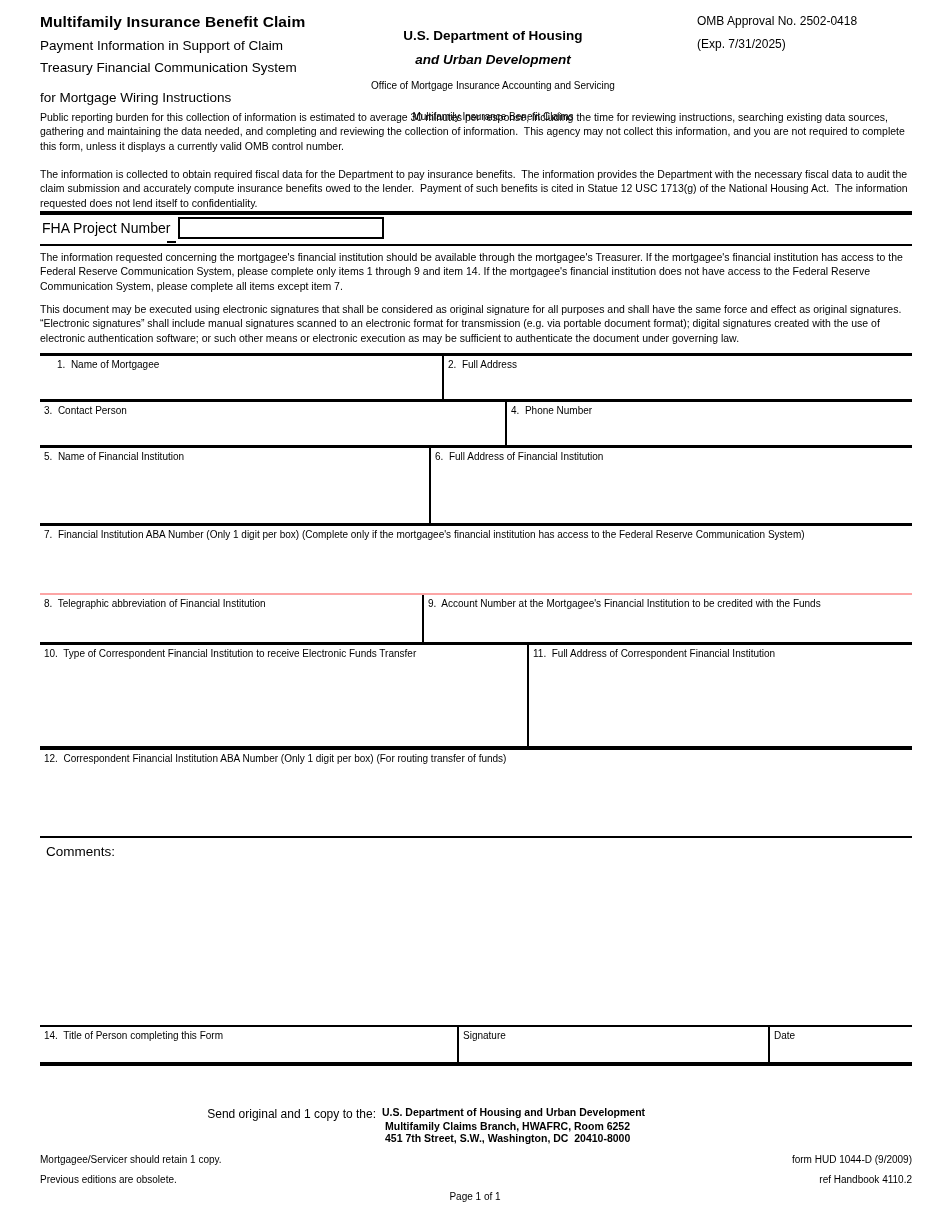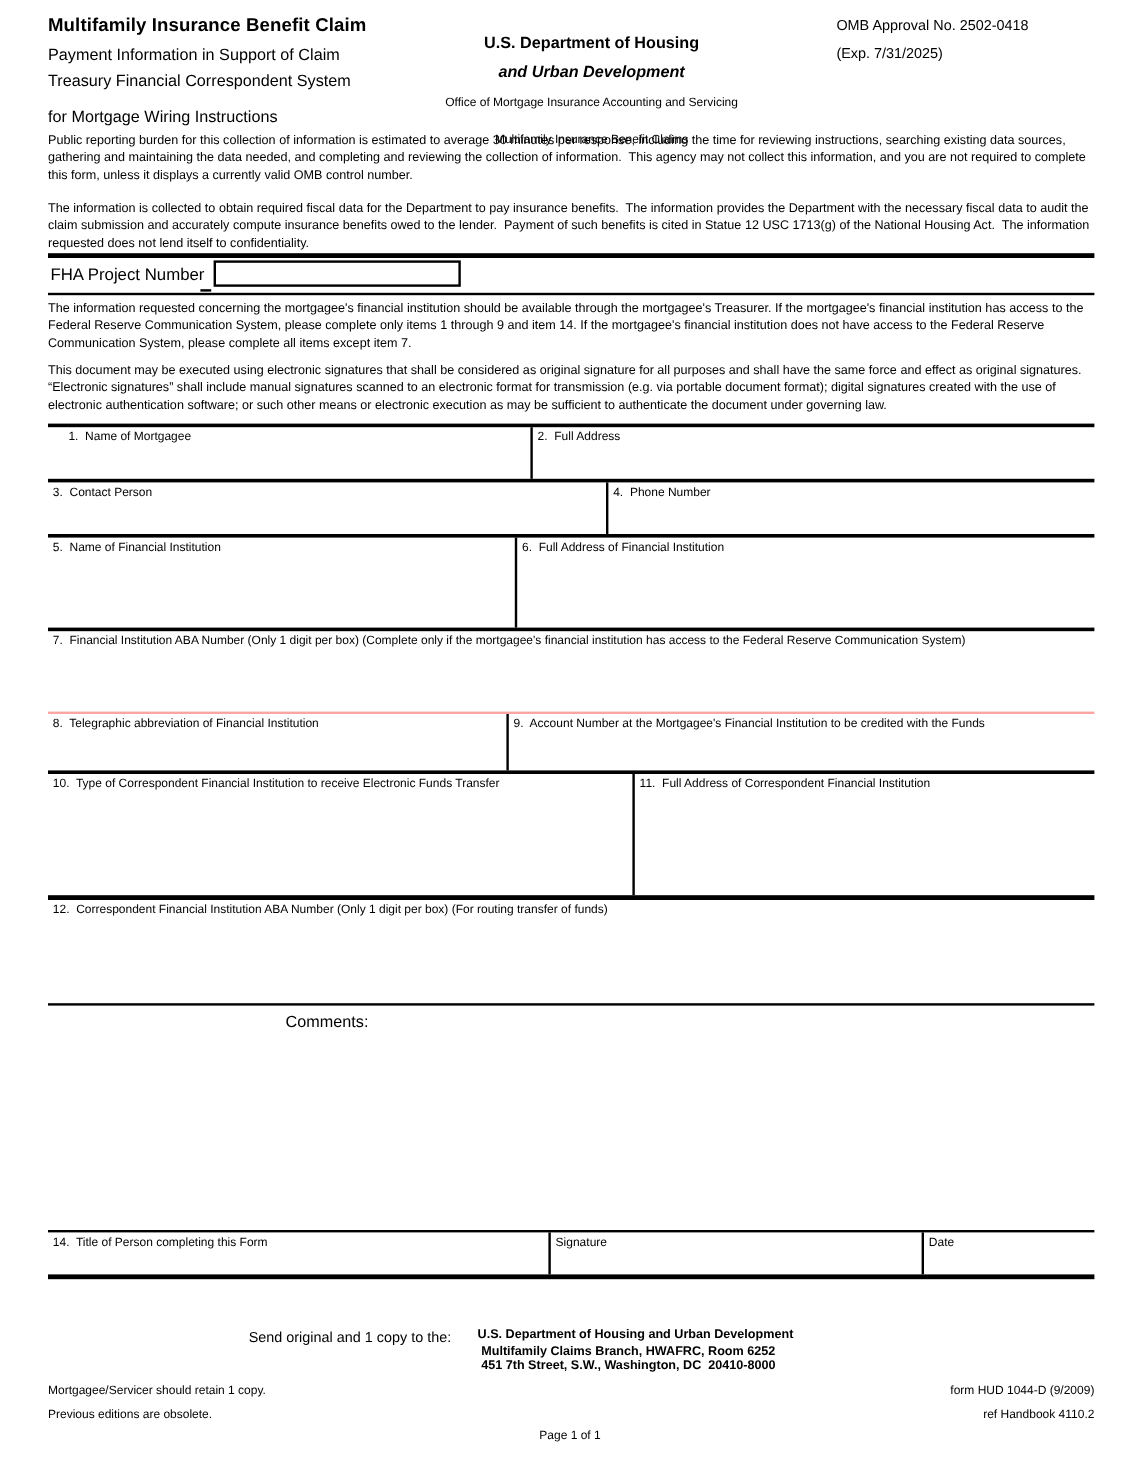--- a/index.html
+++ b/index.html
@@ -51,21 +51,21 @@
   .send-addr .ind { padding-left:3px; }
   b.inline { font-weight:normal; }
 </style>
 </head>
 <body>
 
 <div>
 
   <div class="abs title-main" style="left:40px; top:13px;">Multifamily Insurance Benefit Claim</div>
   <div class="abs title-sub" style="left:40px; top:38px;">Payment Information in Support of Claim</div>
-  <div class="abs title-sub" style="left:40px; top:60px;">Treasury Financial Correspondent System</div>
+  <div class="abs title-sub" style="left:40px; top:60px;">Treasury Financial Communication System</div>
   <div class="abs title-sub" style="left:40px; top:90px;">for Mortgage Wiring Instructions</div>
 
   <div class="abs dept-block" style="top:28px;">
     <div class="dept-line">U.S. Department of Housing</div>
     <div class="dept-line" style="margin-top:9px;font-style:italic;">and Urban Development</div>
     <div class="office-line" style="margin-top:13px;">Office of Mortgage Insurance Accounting and Servicing</div>
     <div class="office-line" style="margin-top:20px;">Multifamily Insurance Benefit Claims</div>
   </div>
 
   <div class="abs omb-line" style="left:697px; top:14px;">OMB Approval No. 2502-0418</div>
@@ -137,21 +137,21 @@
       </div>
     </div>
 
     <div class="frow" style="height:90px; border-top:4px solid #000;">
       <div class="cell grow">
         <span class="cl">12.  Correspondent Financial Institution ABA Number (Only 1 digit per box) (For routing transfer of funds)</span>
       </div>
     </div>
 
 
-    <div class="frow" style="height:189px; border-top:2px solid #000;text-align:center;">
+    <div class="frow" style="height:189px; border-top:2px solid #000;">
       <div class="cell" style="width:465px;">
         <span class="cl-big">Comments:</span>
       </div>
     </div>
 
     <div class="frow" style="height:37px; border-top:2px solid #000;">
       <div class="cell" style="width:417px;">
         <span class="cl">14.  Title of Person completing this Form</span>
       </div>
       <div class="cell" style="width:311px;">
@@ -159,21 +159,21 @@
       </div>
       <div class="cell grow">
         <span class="cl">Date</span>
       </div>
     </div>
 
     <div style="height:4px; background:#000;"></div>
   </div>
 
   <div class="abs send-label" style="left:40px; top:1107px; width:336px; text-align:right;">Send original and 1 copy to the:</div>
-  <div class="abs send-addr" style="left:382px; top:1107px;margin-left:16px;">
+  <div class="abs send-addr" style="left:382px; top:1107px;">
     <div>U.S. Department of Housing and Urban Development</div>
     <div class="ind pre" style="margin-top:2px;">Multifamily Claims Branch, HWAFRC, Room 6252</div>
     <div class="ind pre">451 7th Street, S.W., Washington, DC  20410-8000</div>
   </div>
 
   <div class="abs foot-small" style="left:40px; top:1154px;">Mortgagee/Servicer should retain 1 copy.</div>
   <div class="abs foot-small" style="left:612px; top:1154px; width:300px; text-align:right;"><span>form </span><b class="inline">HUD 1044-D</b><span class="pre"> (9/2009)</span></div>
 
   <div class="abs foot-small" style="left:40px; top:1174px;">Previous editions are obsolete.</div>
   <div class="abs foot-small" style="left:612px; top:1174px; width:300px; text-align:right;">ref Handbook 4110.2</div>

